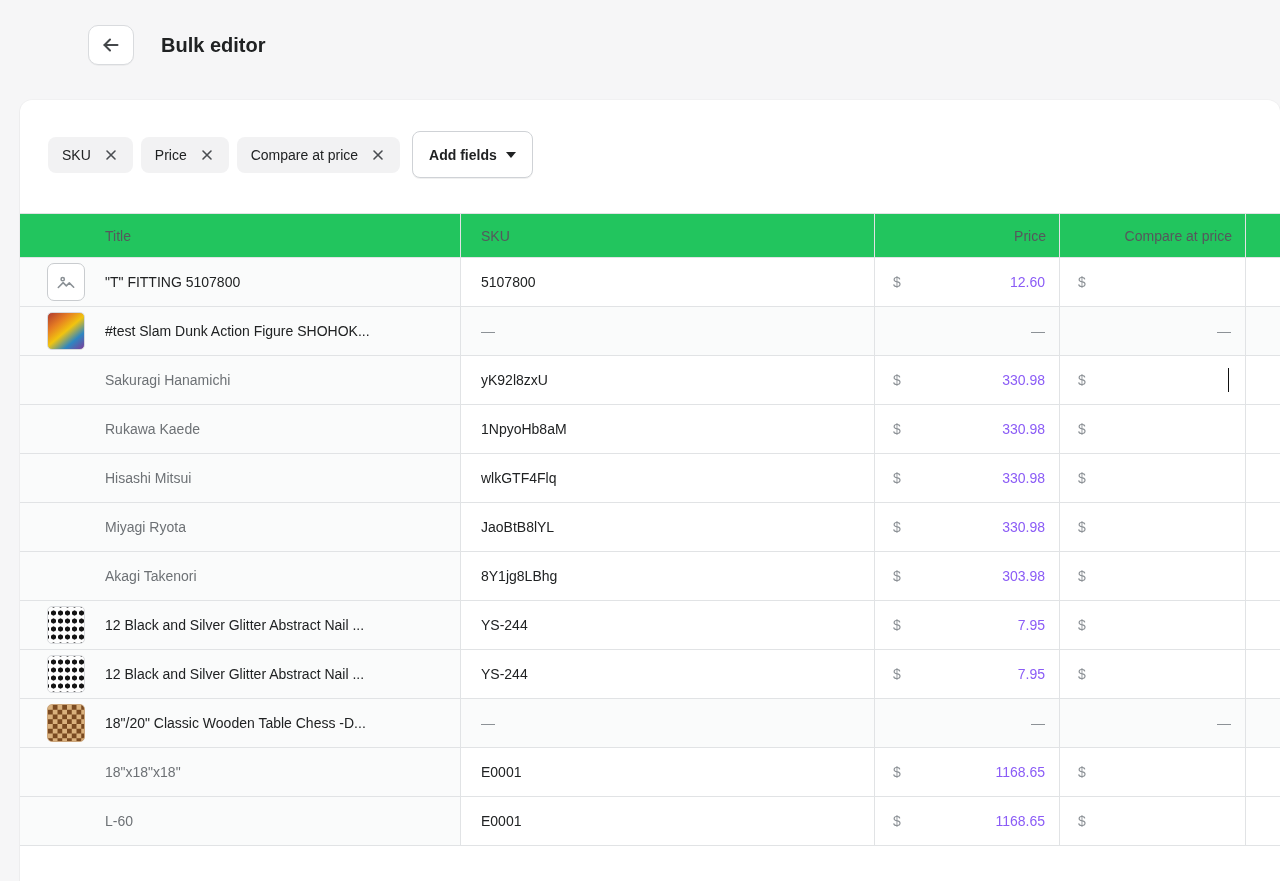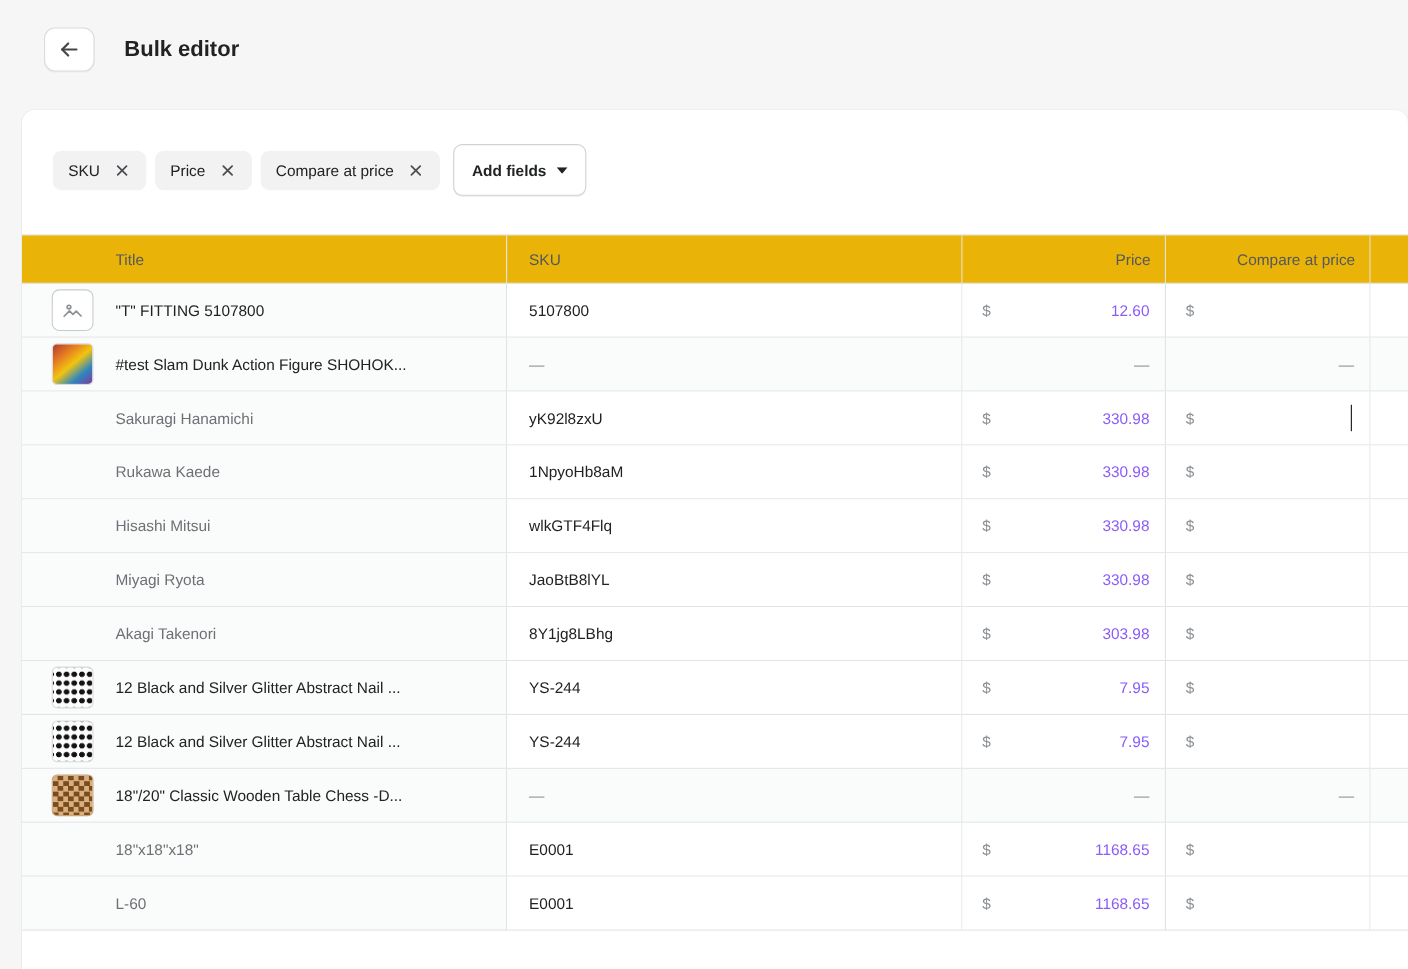--- a/index.html
+++ b/index.html
@@ -5,21 +5,21 @@
   * { box-sizing: border-box; margin: 0; padding: 0; }
   html,body { width:1280px; height:881px; overflow:hidden; }
   body {
     background:#f6f6f7;
     font-family:"Liberation Sans", sans-serif;
     color:#202223;
     position:relative;
   }
 
   
-  .topbar { display:flex; align-items:center; gap:27px; padding:25px 0 0 40px; }
+  .topbar { display:flex; align-items:center; gap:27px; padding:25px 0 0 40px;margin-left:48px; }
   .back-btn {
     width:46px; height:40px; background:#fff; border:1px solid #d9dbde;
     border-radius:10px; display:flex; align-items:center; justify-content:center;
     cursor:pointer; box-shadow:0 1px 0 rgba(0,0,0,.04);
   }
   .page-title { font-size:20px; font-weight:700; color:#202223; }
 
   
   .card {
     position:absolute; top:100px; left:20px; right:0; bottom:0;
@@ -48,21 +48,21 @@
     margin-top:35px; width:1260px;
     display:grid; grid-template-columns:441px 414px 185px 186px 34px;
     border-top:1px solid #e1e3e5;
   }
   .cell {
     height:49px; background:#fff; display:flex; align-items:center;
     font-size:14px; border-bottom:1px solid #e1e3e5; border-right:1px solid #e1e3e5;
     position:relative; overflow:hidden; white-space:nowrap;
   }
   .cell.lastcol { border-right:none; }
-  .head { height:44px; background:#eab308; color:#55585c; }
+  .head { height:44px; background:#22c55e; color:#55585c; }
   .head.title-head { padding-left:85px; }
   .head.left { padding-left:20px; }
   .head.right { justify-content:flex-end; padding-right:13px; }
   .readonly { background:#fafbfb; }
 
   .title-cell { padding-left:85px; color:#202223; }
   .title-cell.variant .title-text { color:#6d7175; }
   .thumb {
     position:absolute; left:27px; top:50%; transform:translateY(-50%);
     width:38px; height:38px; border-radius:5px;

